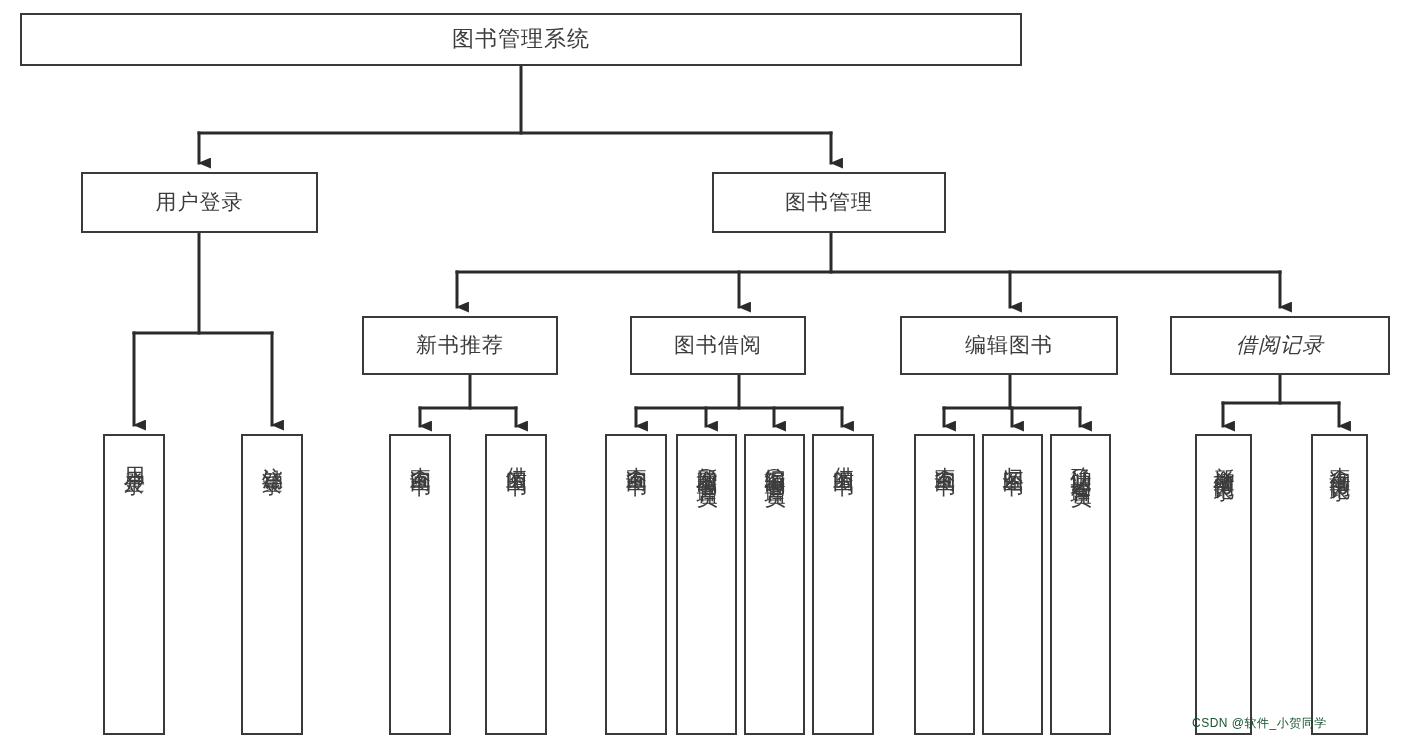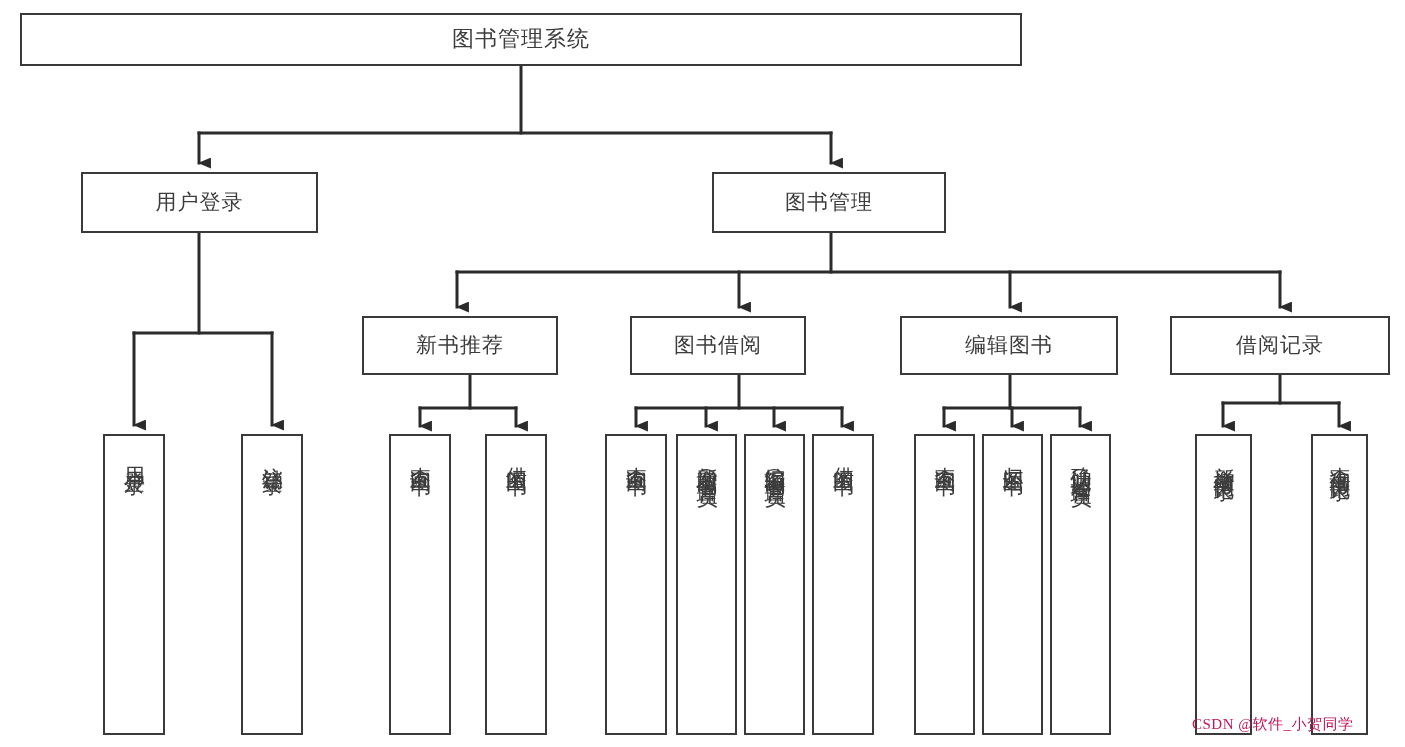--- a/index.html
+++ b/index.html
@@ -59,26 +59,26 @@
     writing-mode: vertical-rl;
     text-orientation: upright;
     font-size: 21px;
     letter-spacing: 3px;
     line-height: 1;
     white-space: nowrap;
     max-height: 290px;
   }
   .watermark {
     position: absolute;
-    color: #be185d;
-    font-size: 15px;
+    color: #14532d;
+    font-size: 12px;
     letter-spacing: 0.5px;
     white-space: nowrap;
     z-index: 5;
-    font-family: Liberation Serif, serif;
+    font-family: Liberation Sans, sans-serif;
   }
 </style>
 </head>
 <body>
 
 <div id="canvas">
 
   <svg id="edges" viewBox="0 0 1405 747" xmlns="http://www.w3.org/2000/svg">
     <defs>
       <marker id="arrow" viewBox="0 0 10 12" refX="5" refY="11" markerWidth="11" markerHeight="13" orient="auto-start-reverse" markerUnits="userSpaceOnUse">
@@ -142,21 +142,21 @@
 
   <div class="node horiz" style="left:362px; top:316px; width:196px; height:59px;">
     <span class="lbl">新书推荐</span>
   </div>
   <div class="node horiz" style="left:630px; top:316px; width:176px; height:59px;">
     <span class="lbl">图书借阅</span>
   </div>
   <div class="node horiz" style="left:900px; top:316px; width:218px; height:59px;">
     <span class="lbl">编辑图书</span>
   </div>
-  <div class="node horiz" style="left:1170px; top:316px; width:220px; height:59px;">
+  <div class="node horiz" style="left:1170px; top:316px; width:220px; height:59px;font-style:italic;">
     <span class="lbl">借阅记录</span>
   </div>
 
   <div class="node vert" style="left:103px; top:434px; width:62px; height:301px;">
     <span class="lbl">用户登录</span>
   </div>
   <div class="node vert" style="left:241px; top:434px; width:62px; height:301px;">
     <span class="lbl">注销登录</span>
   </div>
 

